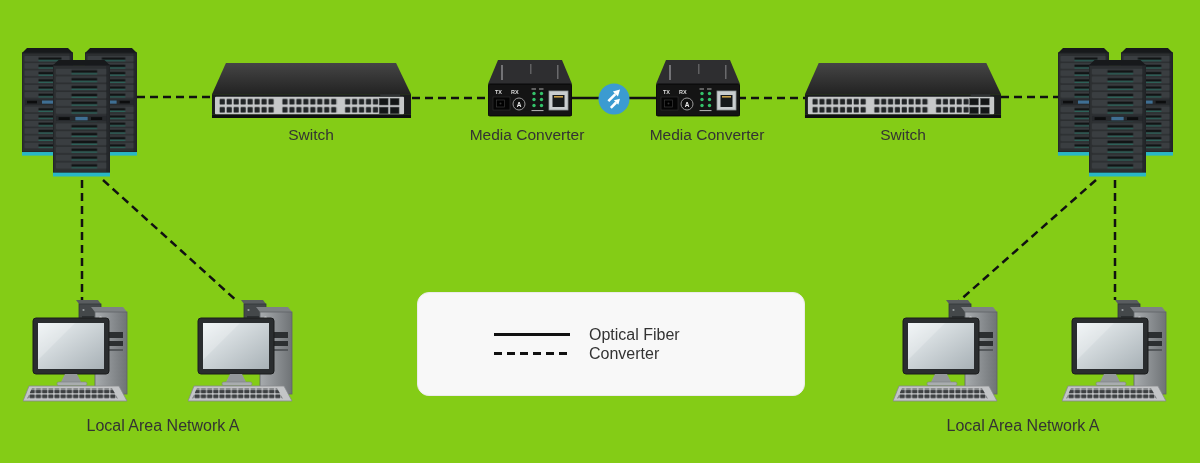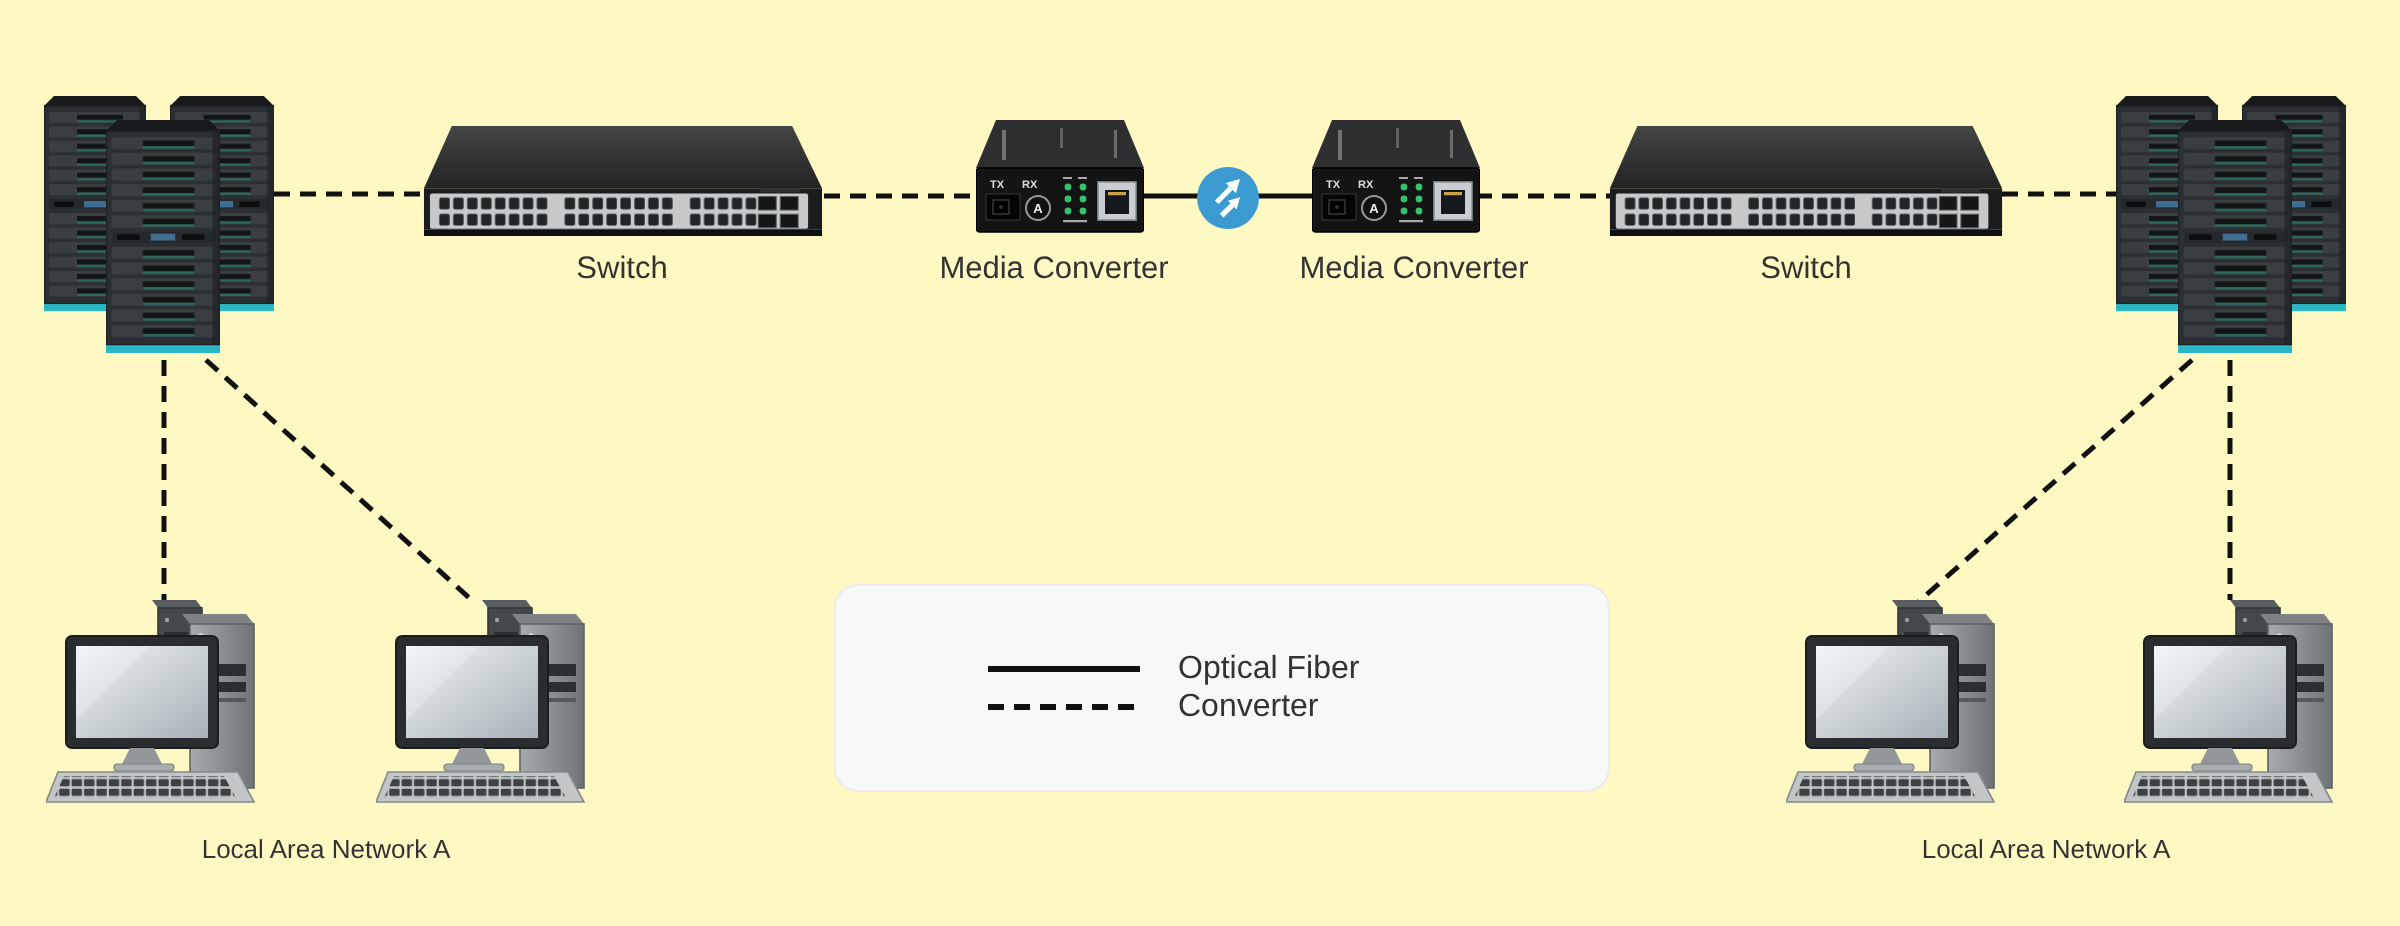--- a/index.html
+++ b/index.html
@@ -1,28 +1,28 @@
 <!DOCTYPE html>
 <html style="--accent-teal: #29b7c6; --link-icon-blue: #3b9bd1; --line-color: #111111; --text-color: #333333; --legend-bg: #f8f8f8; --legend-border: #ebebeb;"><head>
 <meta charset="utf-8">
 <style>
   html,body{margin:0;padding:0;background:#ffffff;}
   .canvas{
-    position:relative;width:1200px;height:463px;background:#fef9c3;overflow:hidden;
+    position:relative;width:1200px;height:463px;background:#84cc16;overflow:hidden;
     font-family:"Liberation Sans","DejaVu Sans",sans-serif;color:var(--text-color,#333);
   }
   svg.layer{position:absolute;left:0;top:0;}
   svg{font-family:"Liberation Sans","DejaVu Sans",sans-serif;}
   .conn{stroke:var(--line-color,#111);stroke-width:2.5;fill:none;}
   .conn.dashed{stroke-dasharray:8 5;}
   .dev-label{
     position:absolute;transform:translateX(-50%);white-space:nowrap;
     font-size:15.5px;color:var(--text-color,#333);
   }
-  .lan-label{font-size:13px;}
+  .lan-label{font-size:16px;}
   .legend{
     position:absolute;left:417px;top:292px;width:388px;height:104px;
     background:var(--legend-bg,#f8f8f8);border:1px solid var(--legend-border,#ebebeb);
     border-radius:12px;box-sizing:border-box;
     display:flex;flex-direction:column;justify-content:center;
     padding-left:76px;
   }
   .legend-row{display:flex;align-items:center;height:19px;}
   .legend-sample{width:76px;margin-right:19px;flex:0 0 auto;}
   .legend-sample.solid{height:2.5px;background:var(--line-color,#111);}

